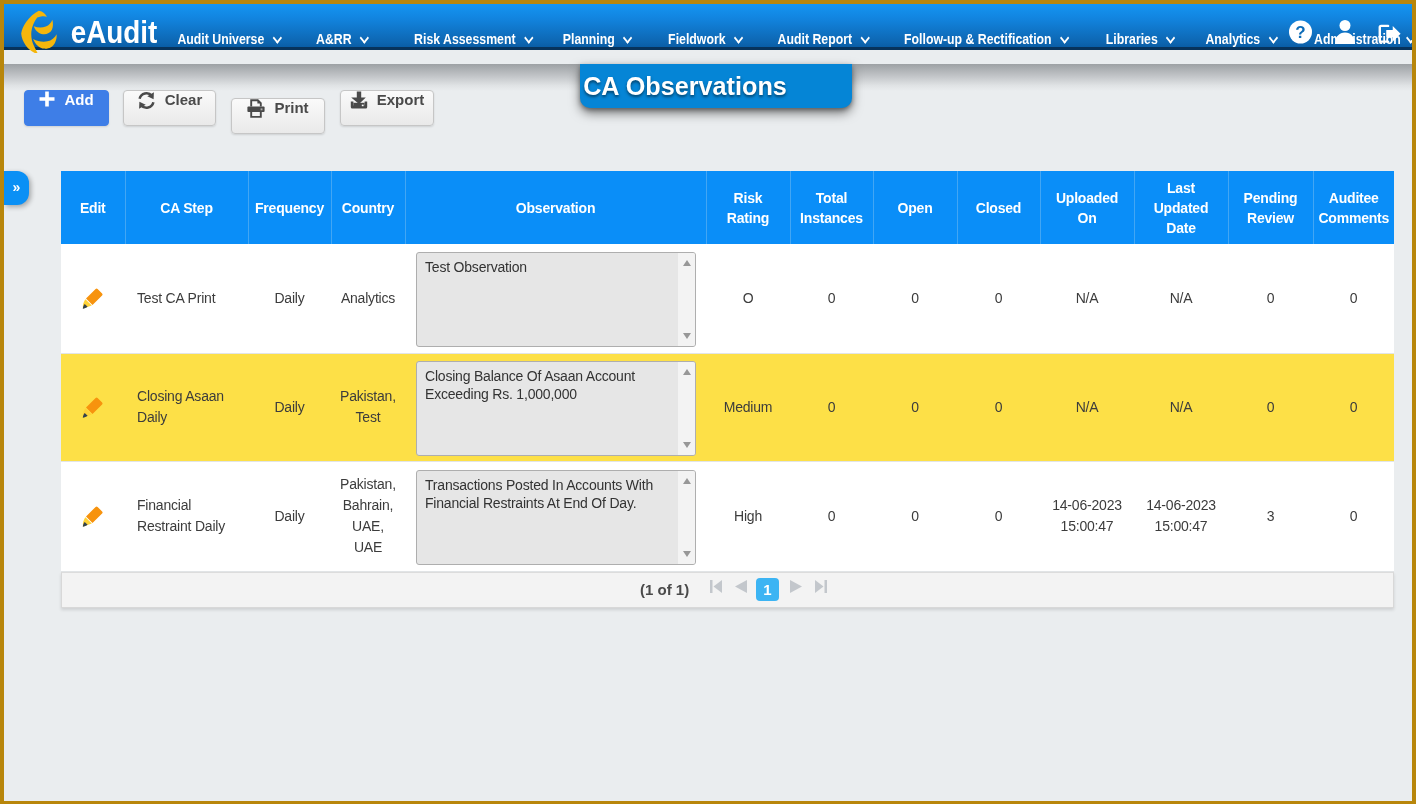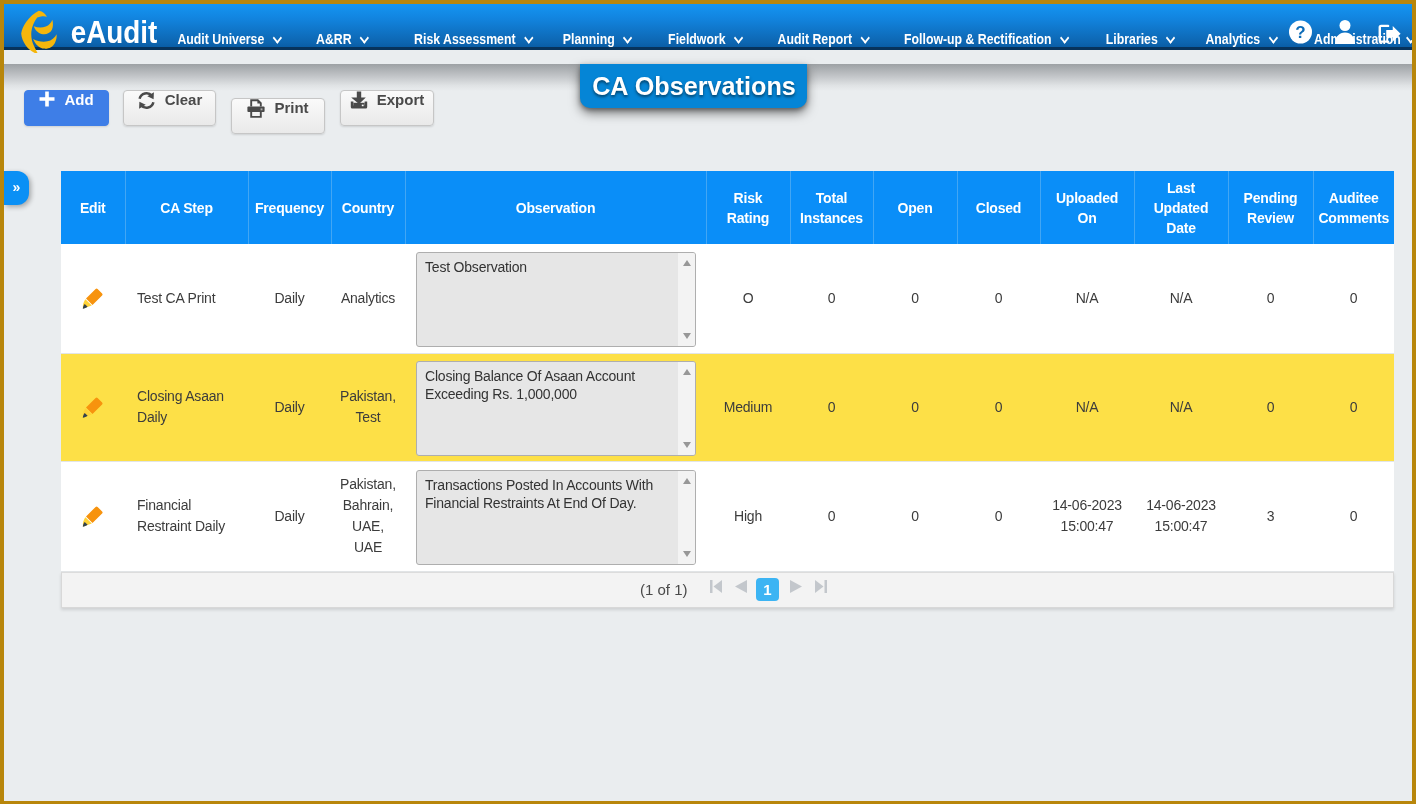--- a/index.html
+++ b/index.html
@@ -39,24 +39,24 @@
 .qicon { position:absolute; left:1285px; top:16px; }
 .personicon { position:absolute; left:1330px; top:15px; }
 .exiticon { position:absolute; left:1373px; top:20px; }
 
 .navshadow {
   position:absolute; left:0; top:60px; width:1408px; height:27px;
   background:linear-gradient(180deg,#9da1a4 0%,#c2c5c8 45%,#e0e3e5 80%,#eaedef 100%);
 }
 
 .titlebox {
-  position:absolute; left:576px; top:60px; width:227px; height:44px;
+  position:absolute; left:576px; top:60px; width:272px; height:44px;
   background:#0585d6; border-radius:0 0 10px 10px;
   box-shadow:0 5px 11px rgba(0,0,0,0.5), 0 2px 4px rgba(0,0,0,0.3);
-  text-align:center; line-height:44px;
+  line-height:44px;
   color:#fff; font-size:26px; font-weight:bold;
   text-shadow:0 2px 3px rgba(0,0,0,0.5);
 }
 
 .btn {
   position:absolute; top:86px; height:36px;
   border:1px solid #c6c6c6; border-radius:4px;
   background:linear-gradient(180deg,#fafafa,#e9e9e9);
   color:#4a4a4a; font-size:15px; font-weight:bold;
   display:flex; align-items:flex-start; justify-content:center; gap:9px;
@@ -109,21 +109,21 @@
 }
 .sb-up { top:7px; border-bottom:6.5px solid #979797; }
 .sb-dn { bottom:7px; border-top:6.5px solid #979797; }
 
 .pager {
   width:1333px; height:36px; background:#f3f3f3;
   border:1px solid #d8d8d8; border-top-color:#dcdcdc;
   position:relative;
   box-shadow:0 2px 3px rgba(0,0,0,0.12);
 }
-.pgcount { position:absolute; left:578px; top:8px; font-size:15px; font-weight:normal; color:#4a4a4a; }
+.pgcount { position:absolute; left:578px; top:8px; font-size:15px; font-weight:bold; color:#4a4a4a; }
 .pgbox {
   position:absolute; left:694px; top:5px; width:23px; height:23px;
   background:#3cb4f3; border-radius:4px; color:#fff; font-size:15px; font-weight:bold;
   text-align:center; line-height:23px;
 }
 .pgi { position:absolute; top:7px; }
 </style>
 </head>
 <body>
   <div class="navbar">

